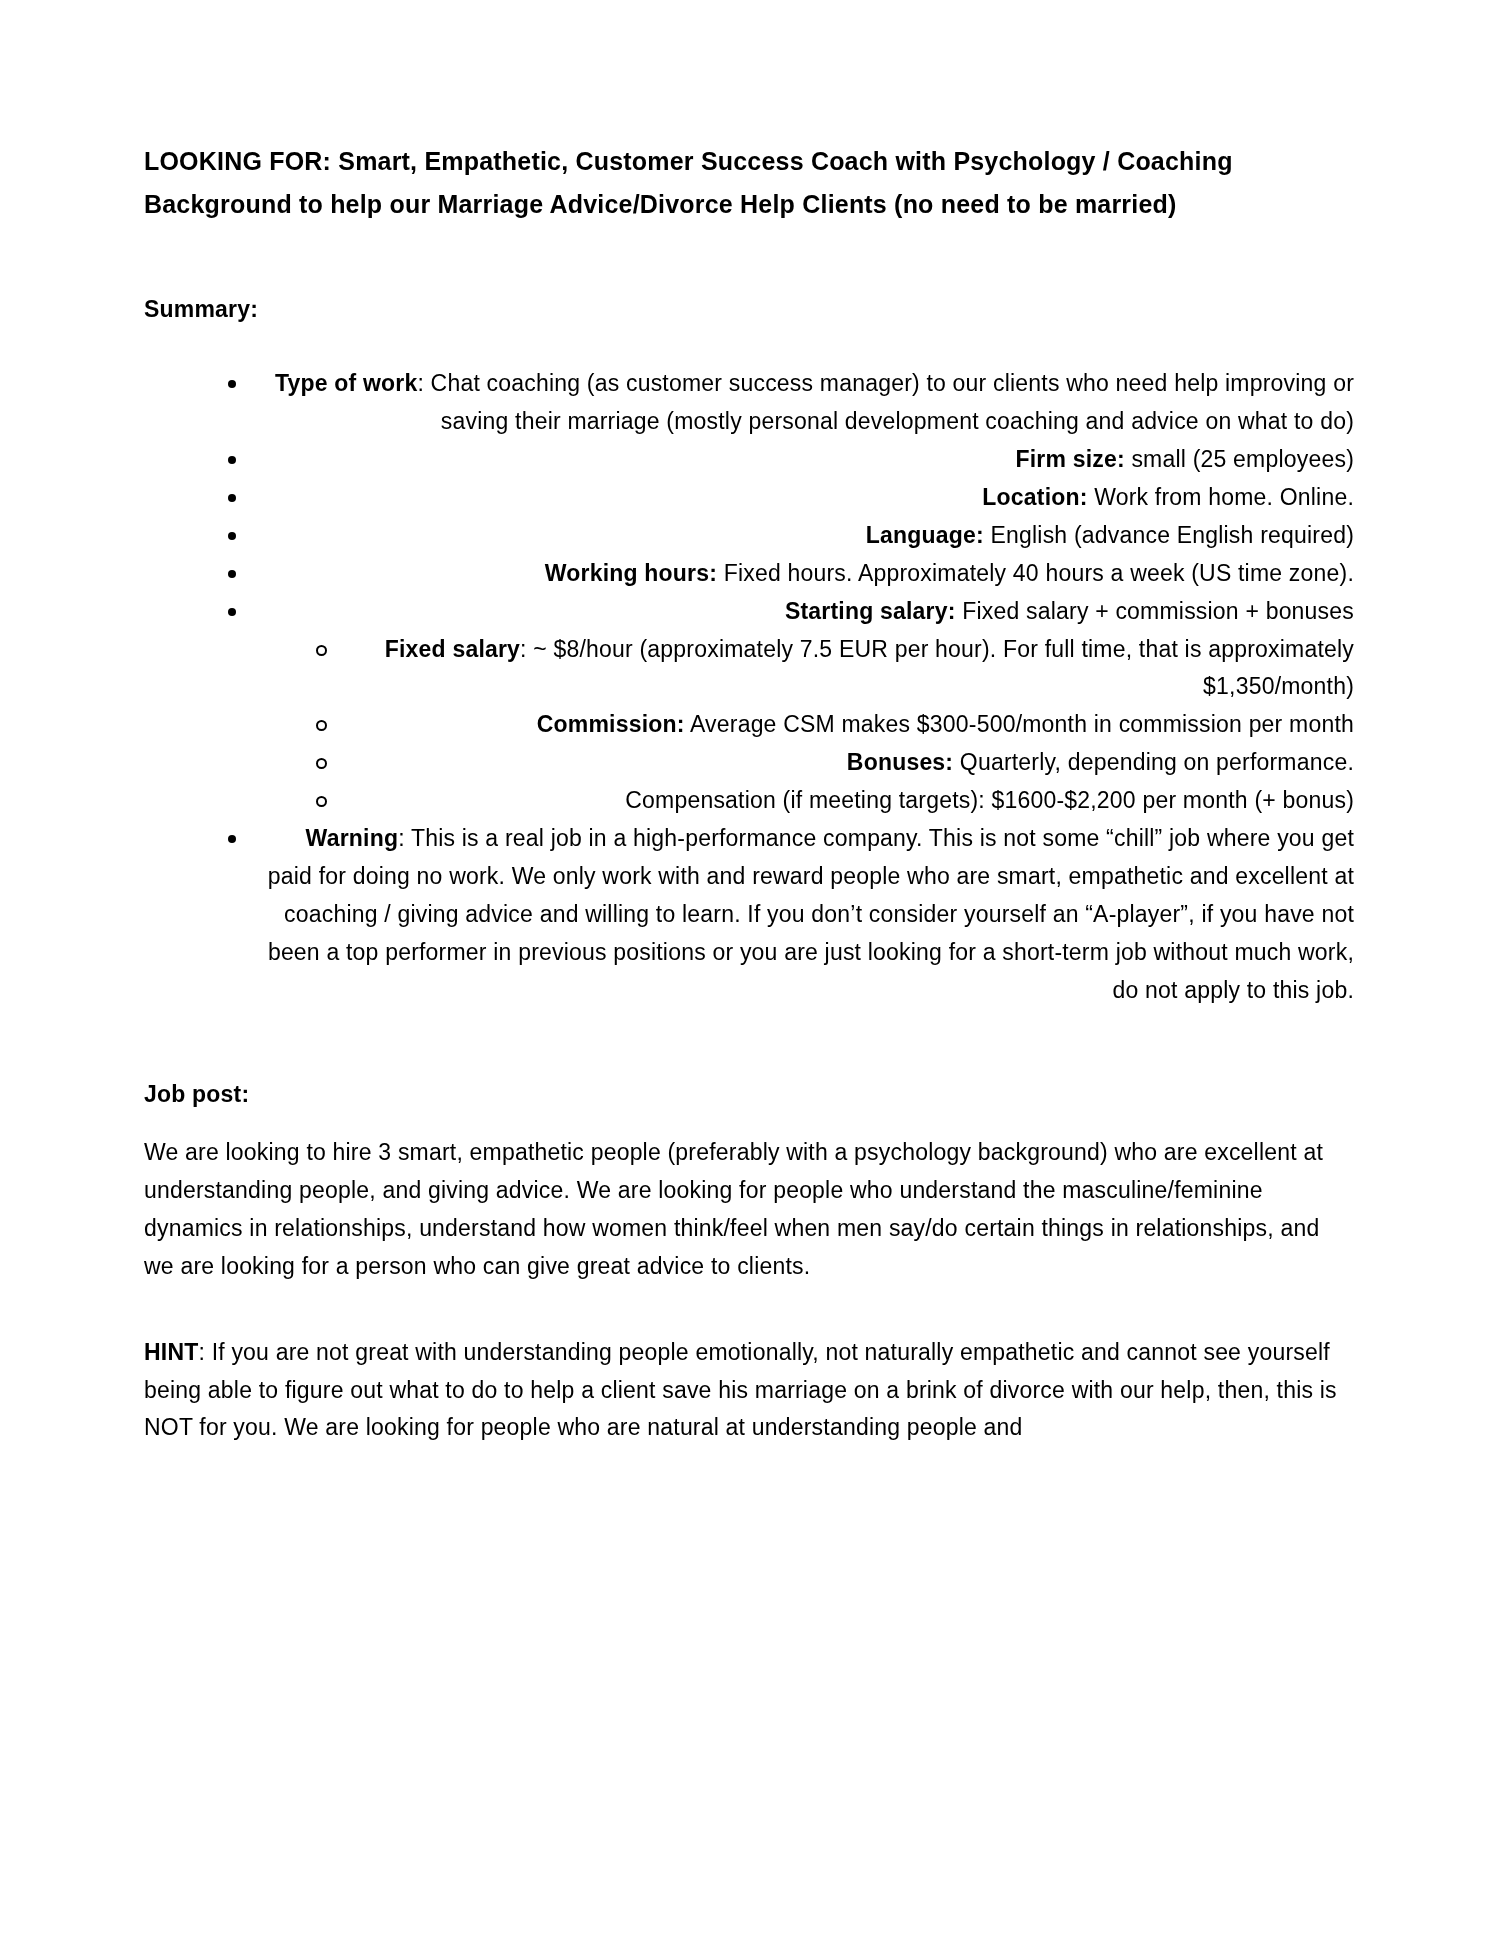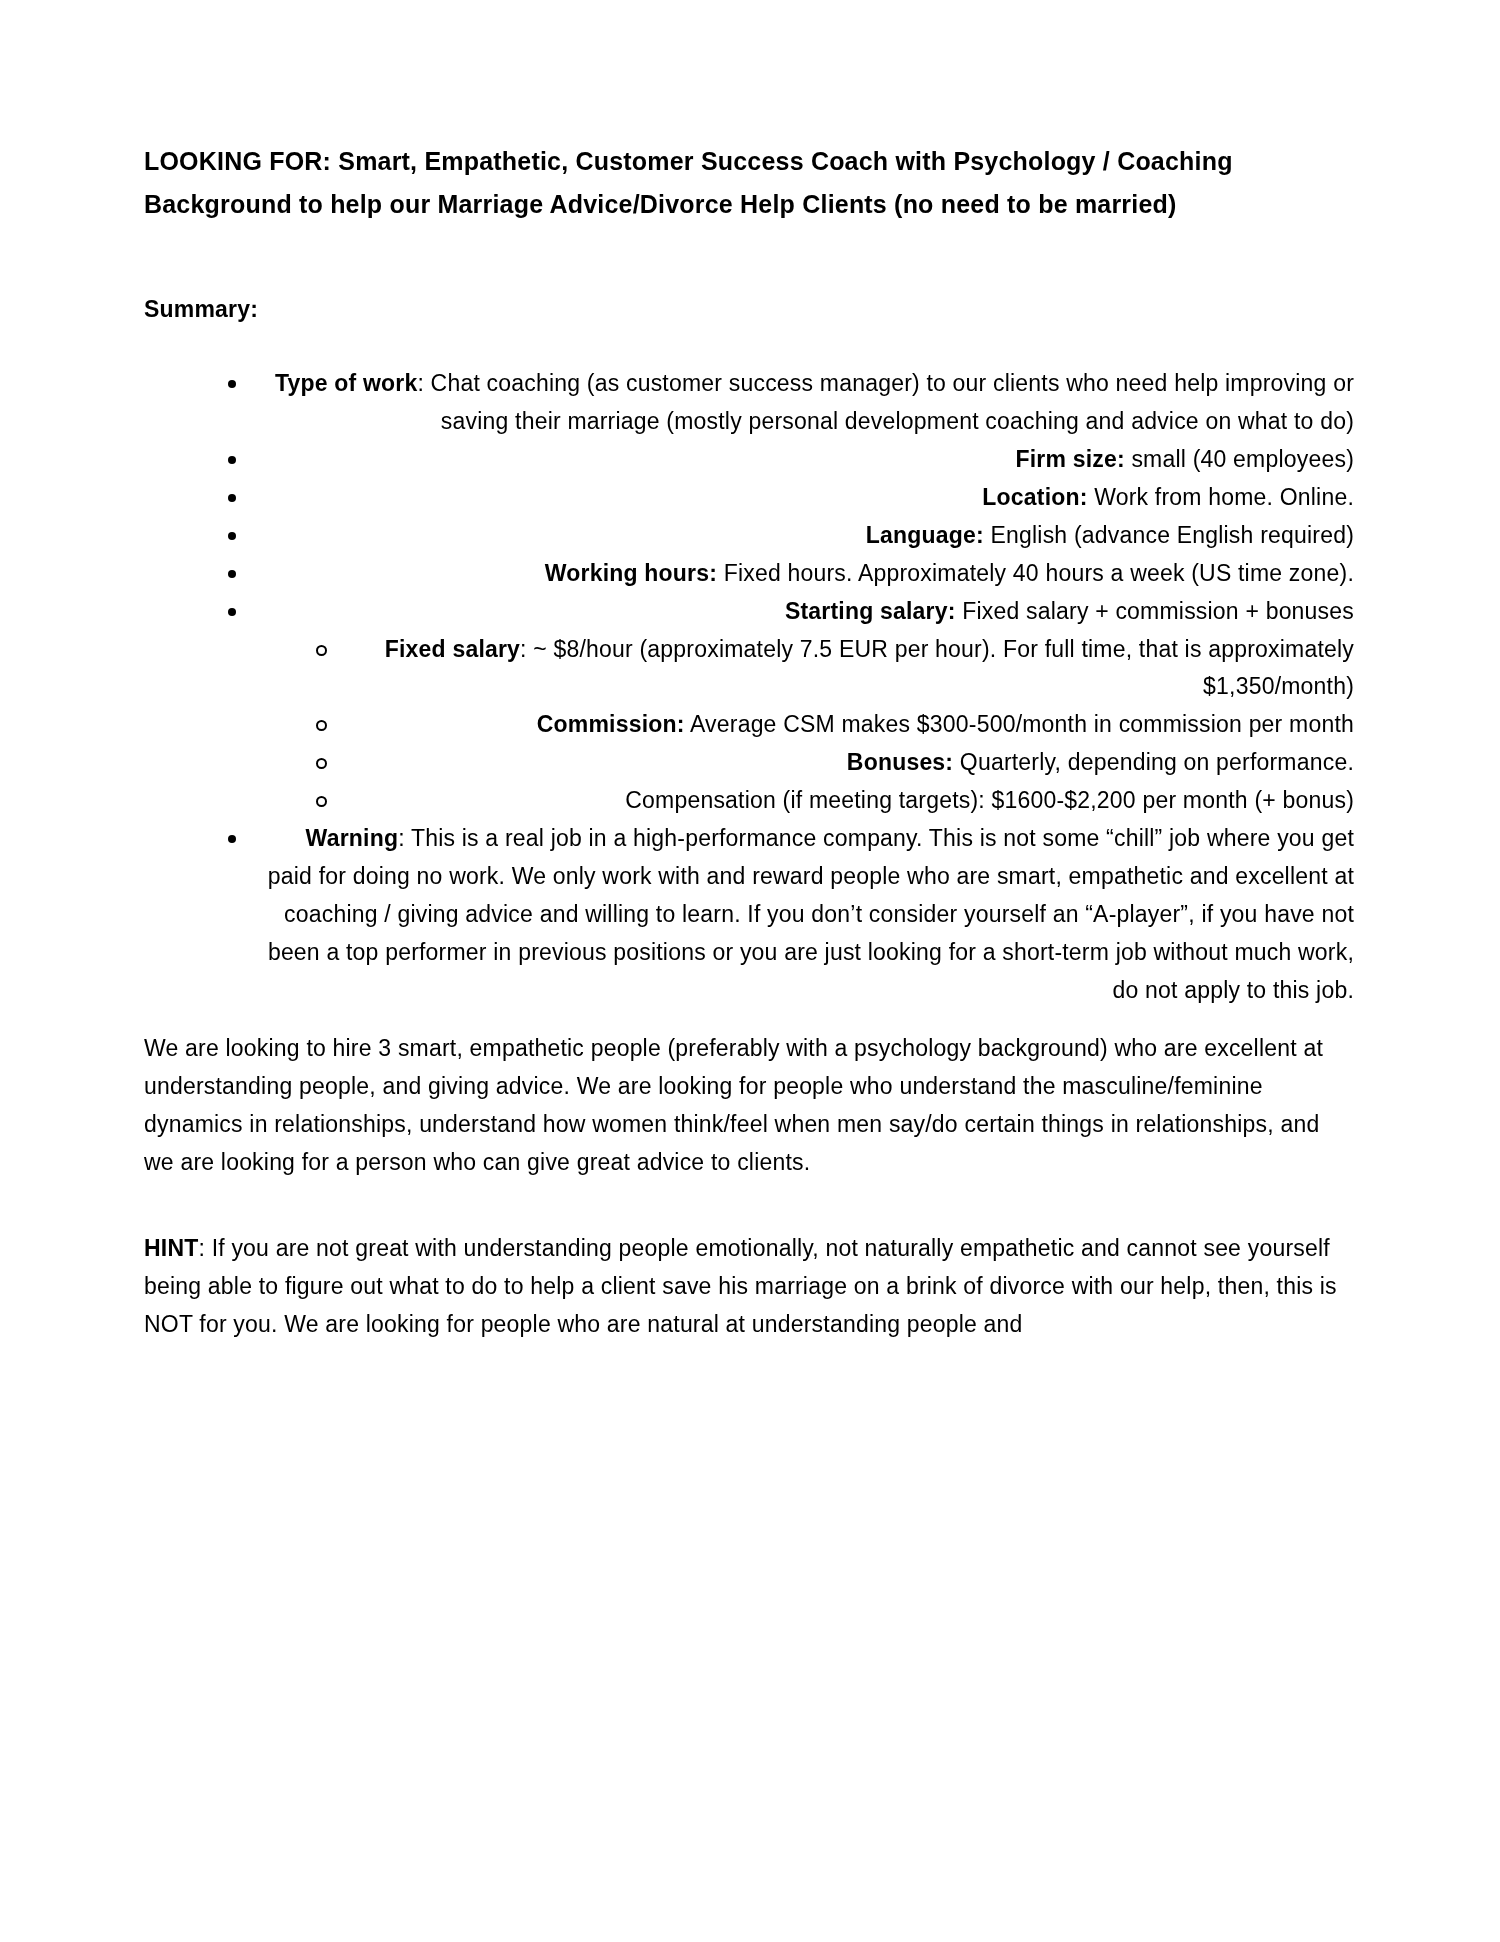--- a/index.html
+++ b/index.html
@@ -84,34 +84,35 @@
 <body>
 
 <div class="page">
 
   <p class="title">LOOKING FOR: Smart, Empathetic, Customer Success Coach with Psychology / Coaching Background to help our Marriage Advice/Divorce Help Clients (no need to be married)</p>
 
   <p class="section-heading"><span class="underline">Summary:</span></p>
 
   <ul class="list">
     <li><strong>Type of work</strong><span>: Chat coaching (as customer success manager) to our clients who need help improving or saving their marriage (mostly personal development coaching and advice on what to do)</span></li>
-    <li><strong>Firm size:</strong><span> small (40 employees)</span></li>
+    <li><strong>Firm size:</strong><span> small (25 employees)</span></li>
     <li><strong>Location:</strong><span> Work from home. Online.</span></li>
     <li><strong>Language:</strong><span> English (advance English required)</span></li>
     <li><strong>Working hours:</strong><span> Fixed hours. Approximately 40 hours a week (US time zone).</span></li>
     <li><strong>Starting salary:</strong><span> Fixed salary + commission + bonuses</span>
       <ul class="sublist">
         <li><strong>Fixed salary</strong><span>: ~ $8/hour (approximately 7.5 EUR per hour). For full time, that is approximately $1,350/month)</span></li>
         <li><strong>Commission:</strong><span> Average CSM makes $300-500/month in commission per month</span></li>
         <li><strong>Bonuses:</strong><span> Quarterly, depending on performance.</span></li>
         <li><strong></strong><span>Compensation (if meeting targets): $1600-$2,200 per month (+ bonus)</span></li>
       </ul>
     </li>
     <li><strong>Warning</strong><span>: This is a real job in a high-performance company. This is  not some “chill” job where you get paid for doing no work. We only work with and reward people who are smart, empathetic and excellent at coaching / giving advice and willing to learn. If you don’t consider yourself an “A-player”, if you have not been a top performer in previous positions or you are just looking for a short-term job without much work, do not apply to this job.</span></li>
   </ul>
 
+  <p class="section-heading"><span class="underline">Job post:</span></p>
 
   <p class="para first-after-heading">We are looking to hire 3 smart, empathetic people (preferably with a psychology background) who are excellent at understanding people, and giving advice. We are looking for people who understand the masculine/feminine dynamics in relationships, understand how women think/feel when men say/do certain things in relationships, and we are looking for a person who can give great advice to clients.</p>
 
 
   <p class="para"><strong>HINT</strong><span>: If you are not great with understanding people emotionally, not naturally empathetic and cannot see yourself being able to figure out what to do to help a client save his marriage on a brink of divorce with our help, then, this is NOT for you. We are looking for people who are natural at understanding people and</span></p>
 
 </div>
 
 </body></html>

